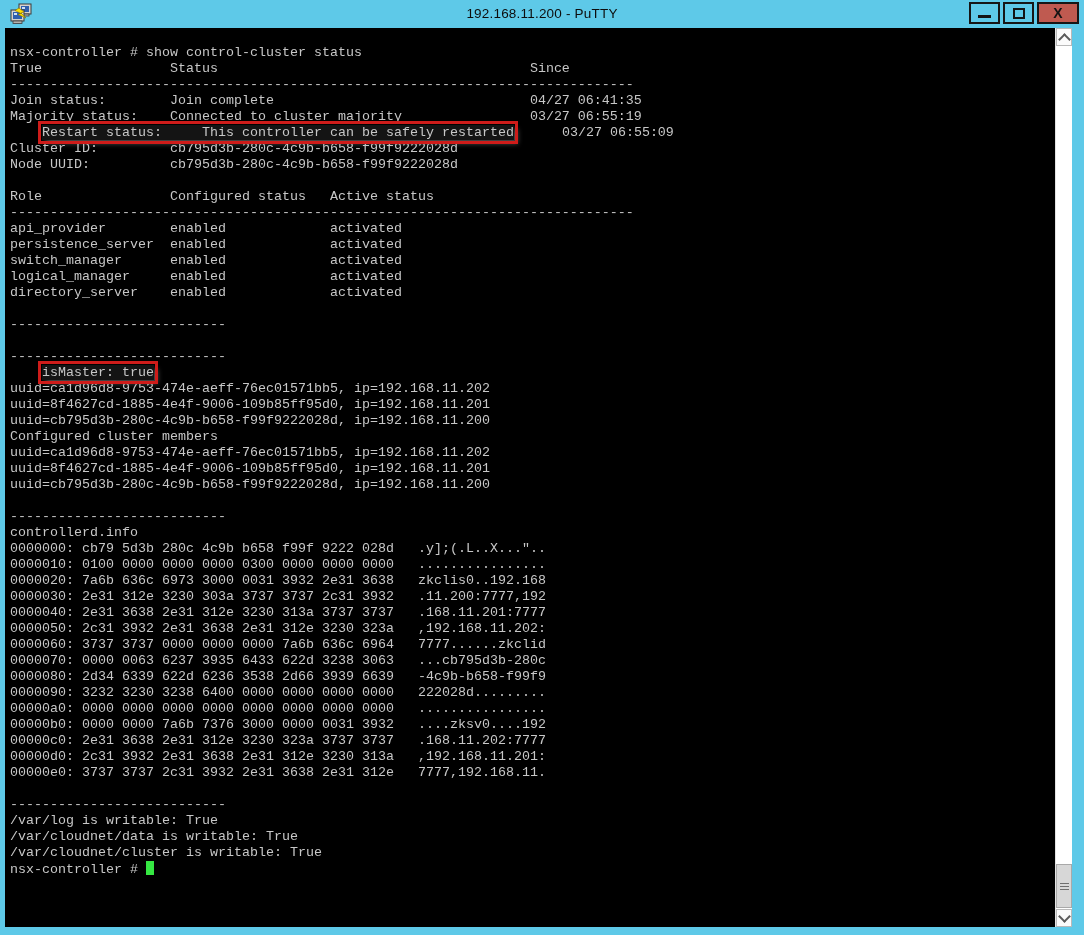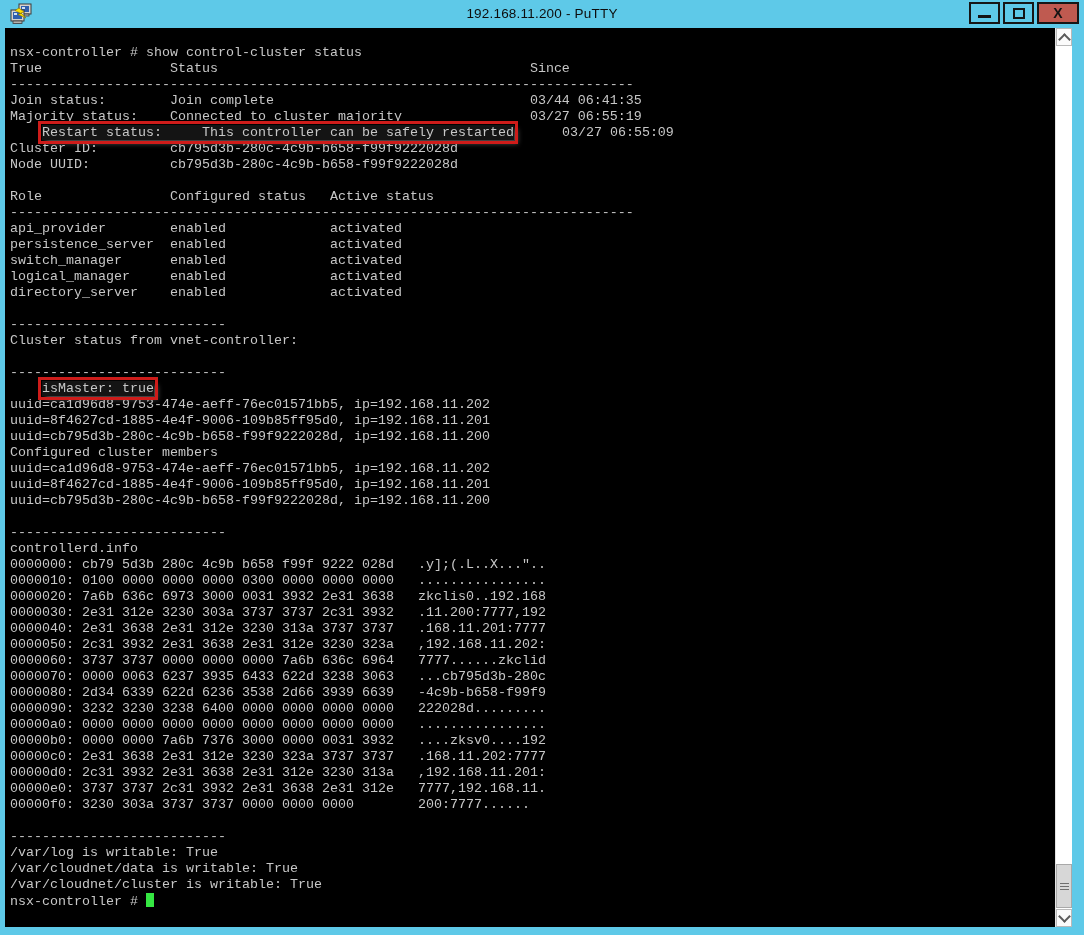--- a/index.html
+++ b/index.html
@@ -109,36 +109,35 @@
         <span>X</span>
       </div>
     </div>
   </div>
 
   <div class="winbody">
     <div class="terminal" id="term">
         <div class="tline">nsx-controller # show control-cluster status</div>
         <div class="tline">True                Status                                       Since</div>
         <div class="tline">------------------------------------------------------------------------------</div>
-        <div class="tline">Join status:        Join complete                                03/44 06:41:35</div>
+        <div class="tline">Join status:        Join complete                                04/27 06:41:35</div>
         <div class="tline">Majority status:    Connected to cluster majority                03/27 06:55:19</div>
         <div class="tline"><span class="redbox">Restart status:     This controller can be safely restarted</span>      03/27 06:55:09</div>
         <div class="tline">Cluster ID:         cb795d3b-280c-4c9b-b658-f99f9222028d</div>
         <div class="tline">Node UUID:          cb795d3b-280c-4c9b-b658-f99f9222028d</div>
         <div class="tline"></div>
         <div class="tline">Role                Configured status   Active status</div>
         <div class="tline">------------------------------------------------------------------------------</div>
         <div class="tline">api_provider        enabled             activated</div>
         <div class="tline">persistence_server  enabled             activated</div>
         <div class="tline">switch_manager      enabled             activated</div>
         <div class="tline">logical_manager     enabled             activated</div>
         <div class="tline">directory_server    enabled             activated</div>
         <div class="tline"></div>
         <div class="tline">---------------------------</div>
-        <div class="tline">Cluster status from vnet-controller:</div>
         <div class="tline"></div>
         <div class="tline">---------------------------</div>
         <div class="tline"><span class="redbox">isMaster: true</span></div>
         <div class="tline">uuid=ca1d96d8-9753-474e-aeff-76ec01571bb5, ip=192.168.11.202</div>
         <div class="tline">uuid=8f4627cd-1885-4e4f-9006-109b85ff95d0, ip=192.168.11.201</div>
         <div class="tline">uuid=cb795d3b-280c-4c9b-b658-f99f9222028d, ip=192.168.11.200</div>
         <div class="tline">Configured cluster members</div>
         <div class="tline">uuid=ca1d96d8-9753-474e-aeff-76ec01571bb5, ip=192.168.11.202</div>
         <div class="tline">uuid=8f4627cd-1885-4e4f-9006-109b85ff95d0, ip=192.168.11.201</div>
         <div class="tline">uuid=cb795d3b-280c-4c9b-b658-f99f9222028d, ip=192.168.11.200</div>
@@ -153,21 +152,20 @@
         <div class="tline">0000050: 2c31 3932 2e31 3638 2e31 312e 3230 323a   ,192.168.11.202:</div>
         <div class="tline">0000060: 3737 3737 0000 0000 0000 7a6b 636c 6964   7777......zkclid</div>
         <div class="tline">0000070: 0000 0063 6237 3935 6433 622d 3238 3063   ...cb795d3b-280c</div>
         <div class="tline">0000080: 2d34 6339 622d 6236 3538 2d66 3939 6639   -4c9b-b658-f99f9</div>
         <div class="tline">0000090: 3232 3230 3238 6400 0000 0000 0000 0000   222028d.........</div>
         <div class="tline">00000a0: 0000 0000 0000 0000 0000 0000 0000 0000   ................</div>
         <div class="tline">00000b0: 0000 0000 7a6b 7376 3000 0000 0031 3932   ....zksv0....192</div>
         <div class="tline">00000c0: 2e31 3638 2e31 312e 3230 323a 3737 3737   .168.11.202:7777</div>
         <div class="tline">00000d0: 2c31 3932 2e31 3638 2e31 312e 3230 313a   ,192.168.11.201:</div>
         <div class="tline">00000e0: 3737 3737 2c31 3932 2e31 3638 2e31 312e   7777,192.168.11.</div>
-        <div class="tline">00000f0: 3230 303a 3737 3737 0000 0000 0000        200:7777......</div>
         <div class="tline"></div>
         <div class="tline">---------------------------</div>
         <div class="tline">/var/log is writable: True</div>
         <div class="tline">/var/cloudnet/data is writable: True</div>
         <div class="tline">/var/cloudnet/cluster is writable: True</div>
         <div class="tline">nsx-controller # <span class="cursor"></span></div>
       </div>
     <div class="scrollbar">
       <div class="sb-btn">
         <span class="chev up"></span>

